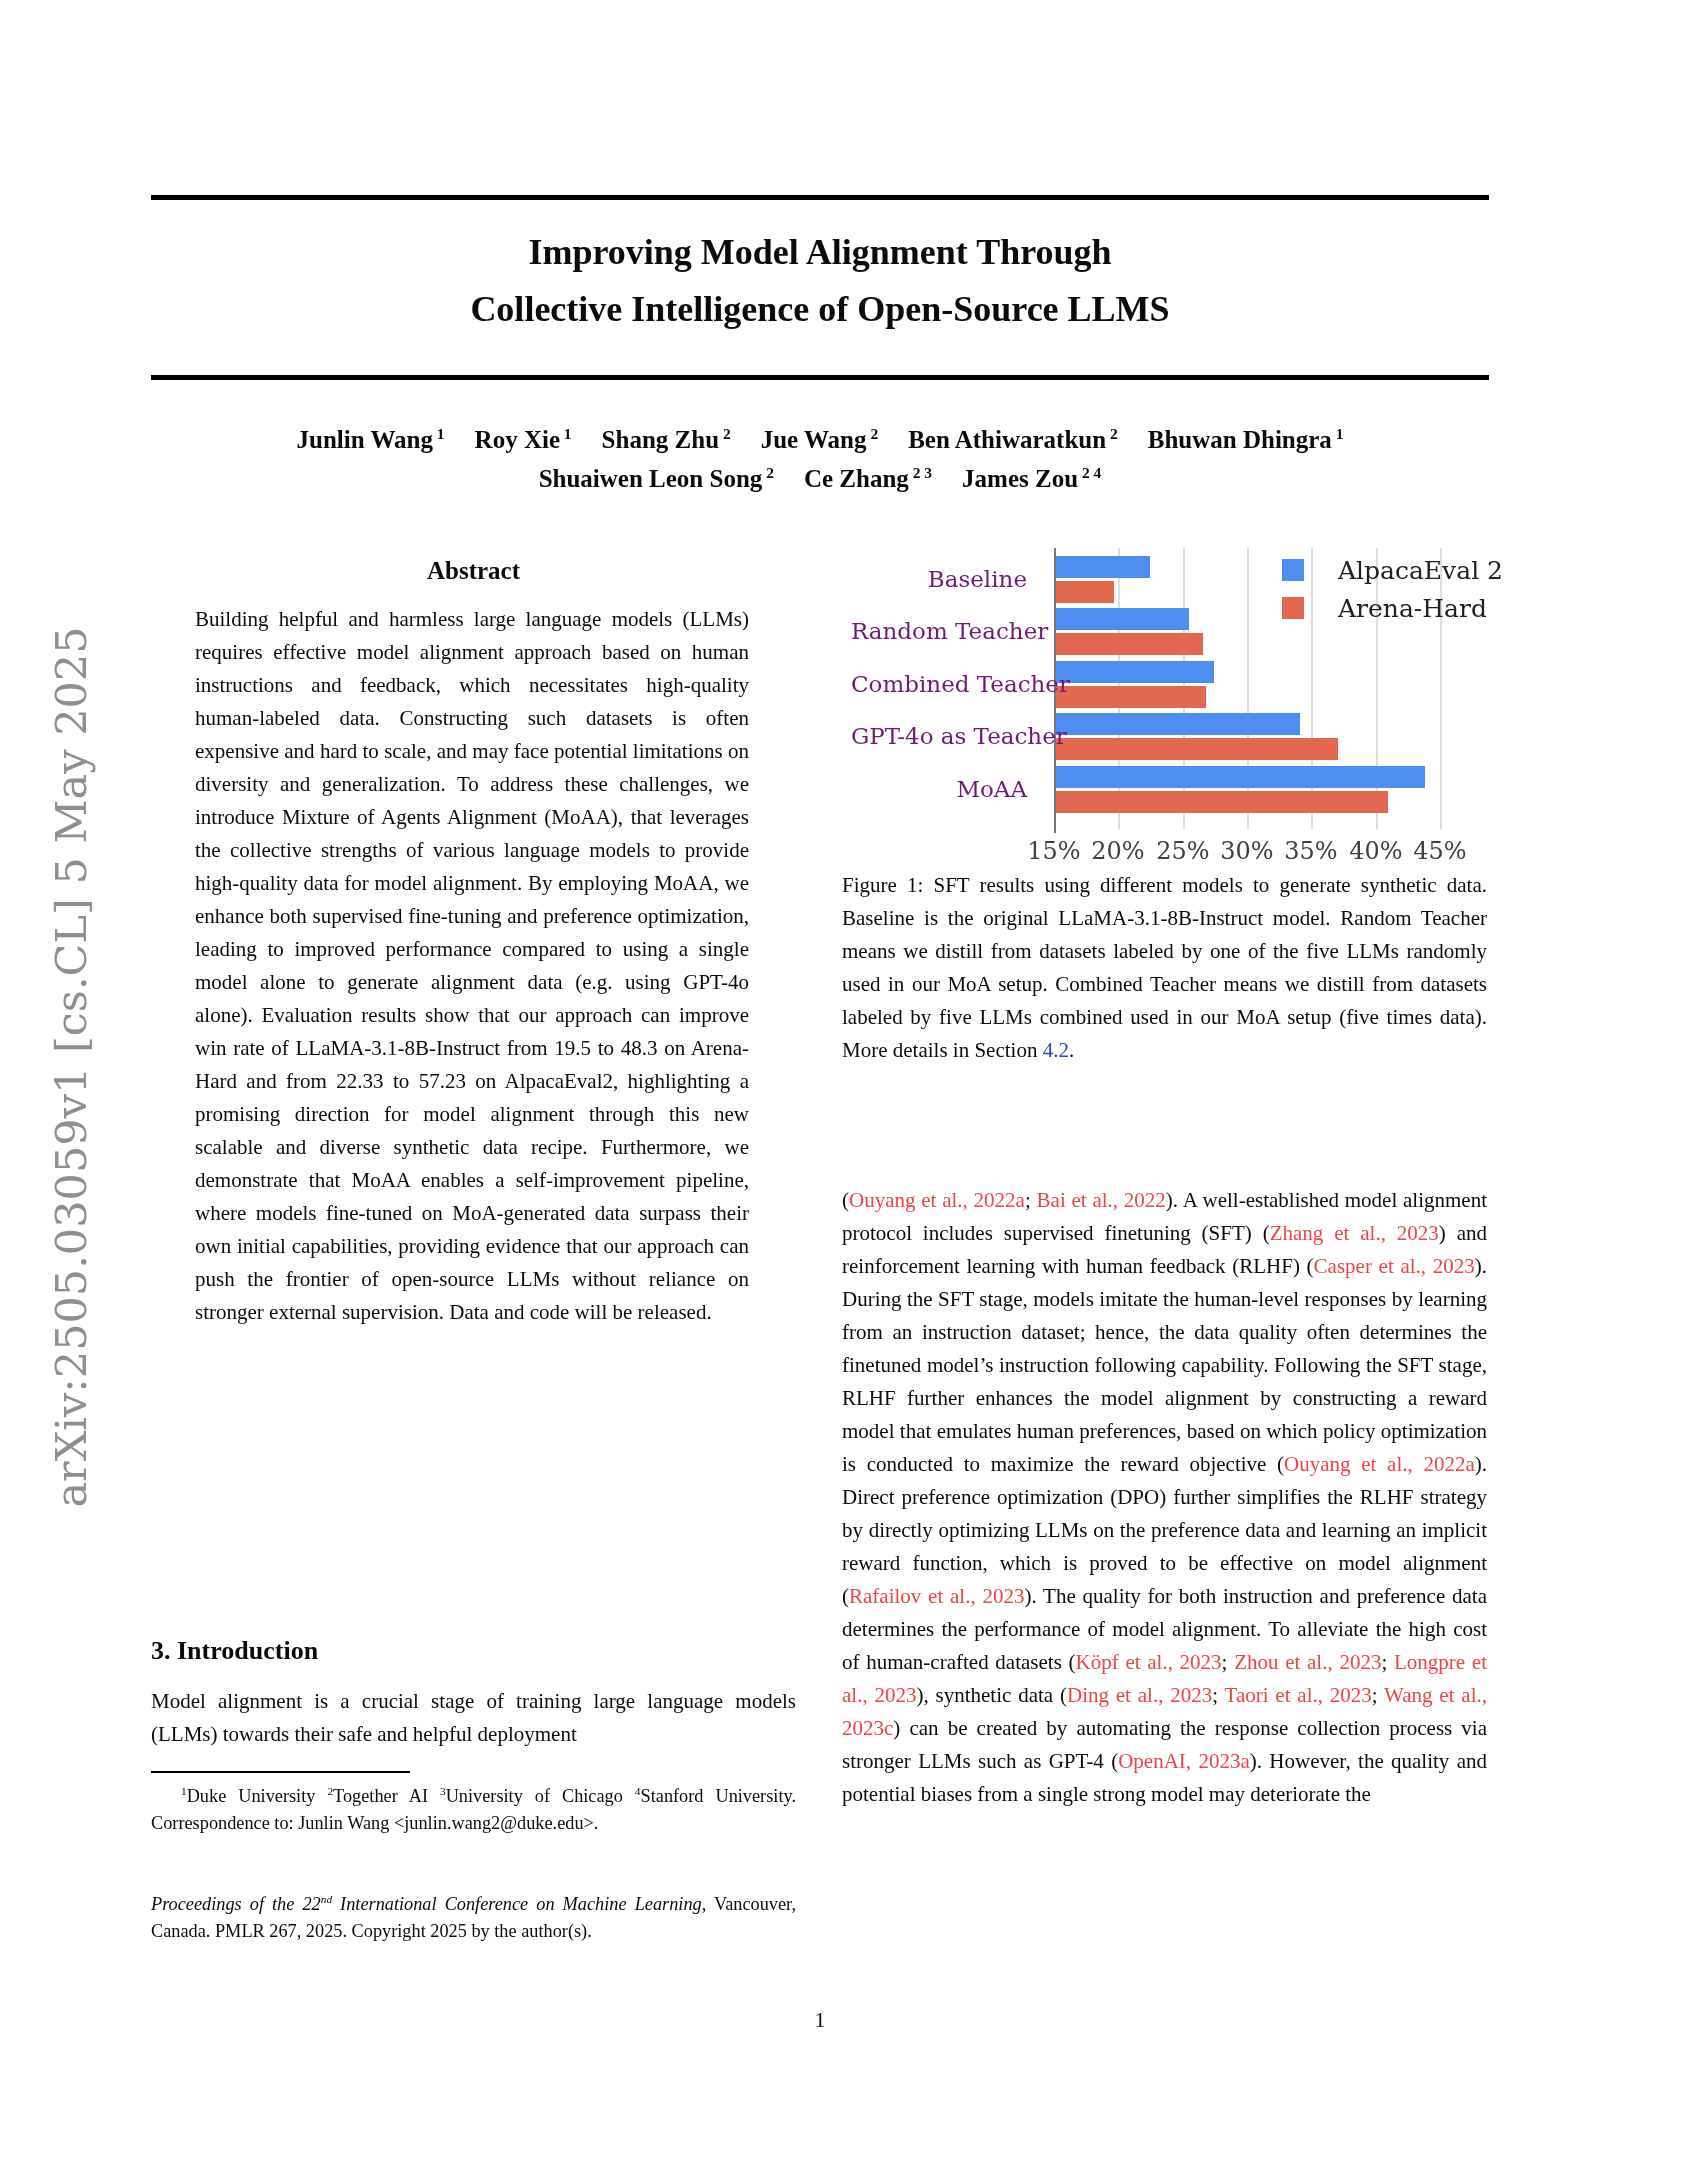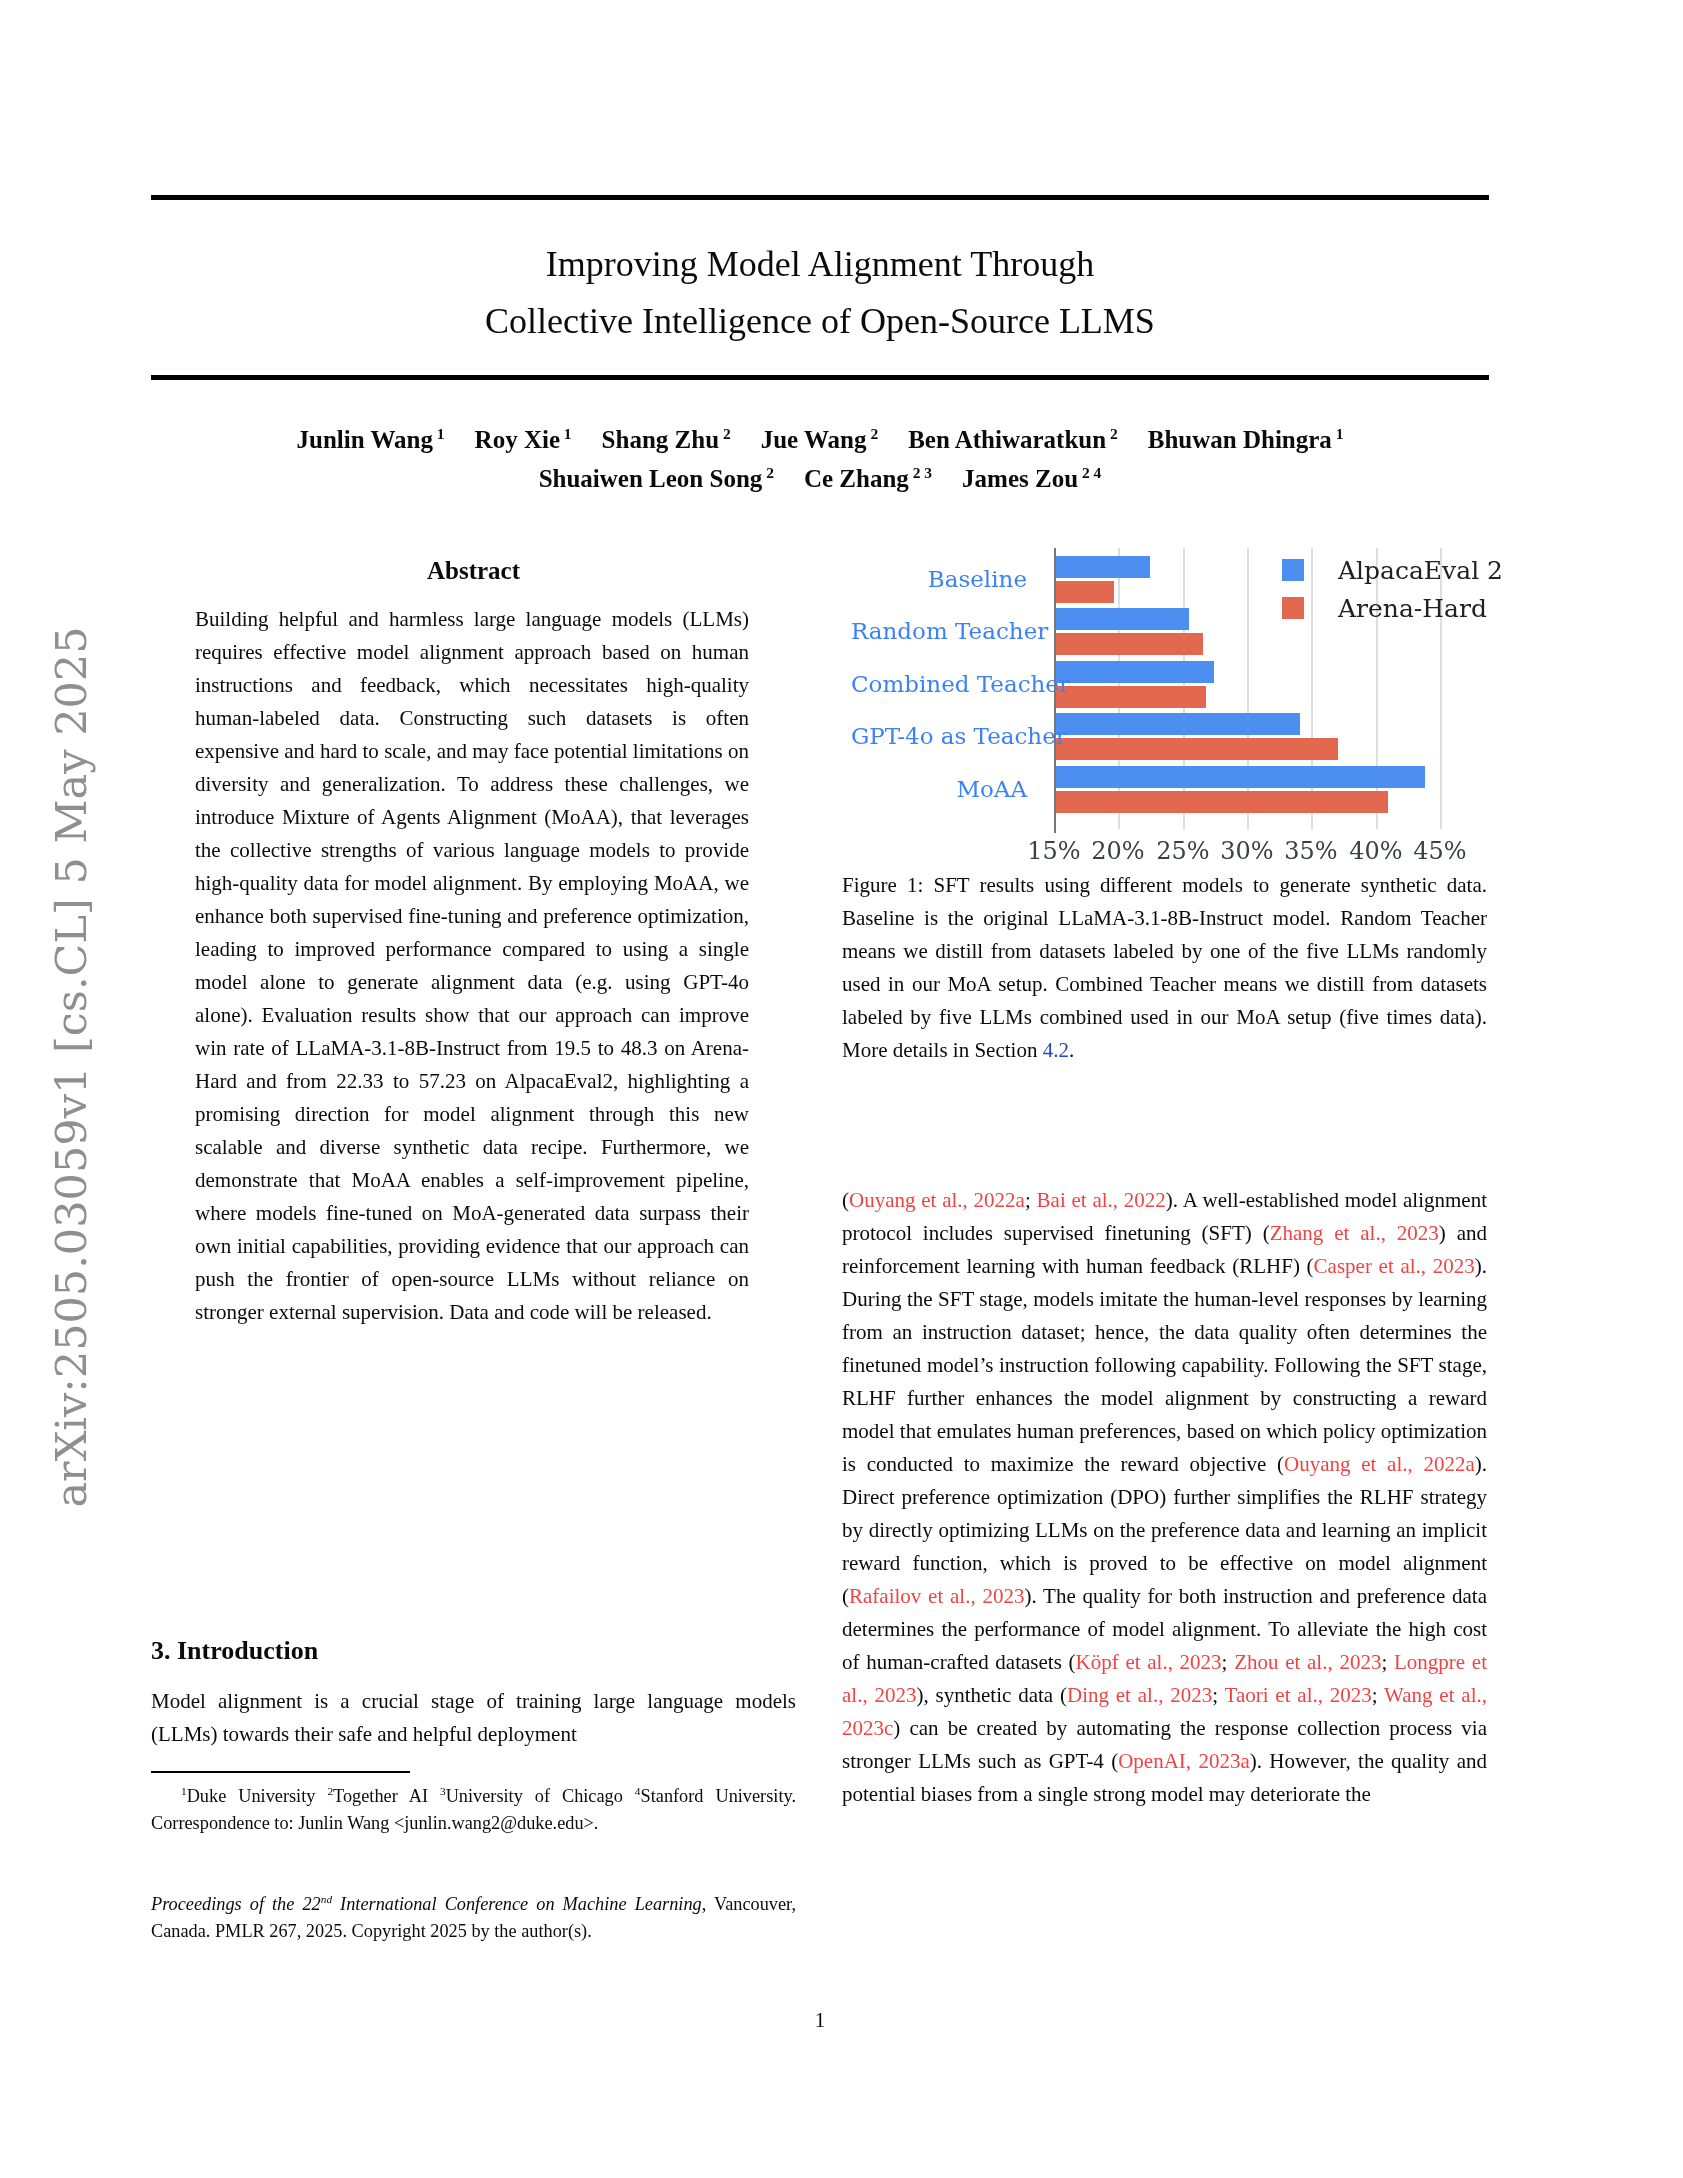--- a/index.html
+++ b/index.html
@@ -14,22 +14,22 @@
     transform:translate(-50%,-50%) rotate(-90deg);
     white-space:nowrap; font-family:"DejaVu Serif", serif;
     font-size:43px; color:#8f8f8f;
   }
 
   .rule { position:absolute; left:151px; width:1338px; height:5px; background:#000; }
   .rule-top { top:195px; }
   .rule-title-bottom { top:375px; }
 
   .title {
-    position:absolute; left:151px; top:236px; width:1338px;
-    text-align:center; font-weight:normal; font-size:36px; line-height:57px;
+    position:absolute; left:151px; top:224px; width:1338px;
+    text-align:center; font-weight:bold; font-size:36px; line-height:57px;
   }
 
   .authors {
     position:absolute; left:151px; top:420px; width:1338px;
     text-align:center; font-weight:bold; font-size:25px; line-height:39px;
   }
   .author-entry { margin:0 15px; white-space:nowrap; }
   .author-sup { font-weight:bold; }
 
   .abstract-heading {
@@ -79,21 +79,21 @@
   .plot { position:absolute; left:203px; top:10px; width:416px; height:281px; }
   .gridline { position:absolute; top:0; bottom:0; width:2px; background:#dcdee1; }
   .gridline.axis { background:#75787b; bottom:-4px; }
   .bar { position:absolute; left:2px; height:22px; }
   .x-tick {
     position:absolute; top:289px; width:89px; transform:translateX(-50%);
     text-align:center; font-size:24px; color:#3d4043;
   }
   .cat-label {
     position:absolute; left:0; width:176px; text-align:right;
-    font-size:23px; color:#3b82f6; line-height:30px; white-space:nowrap;
+    font-size:23px; color:#701a75; line-height:30px; white-space:nowrap;
   }
   .legend { position:absolute; left:228px; top:3px; }
   .legend-row { display:flex; align-items:center; height:38px;gap:20px; }
   .legend-swatch { width:22px; height:22px; margin-right:14px; flex:0 0 auto; }
   .legend-label { font-size:25px; color:#202124; white-space:nowrap; }
 </style>
 </head>
 <body>
 
 <div class="page">

